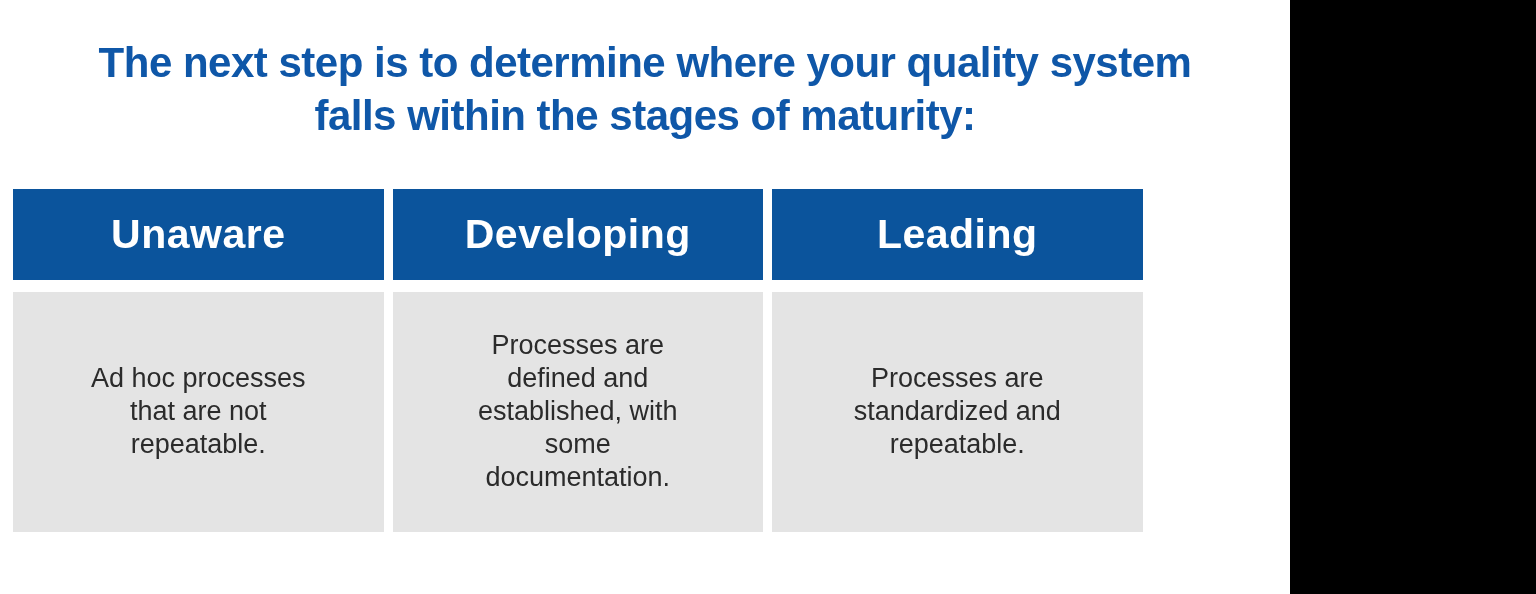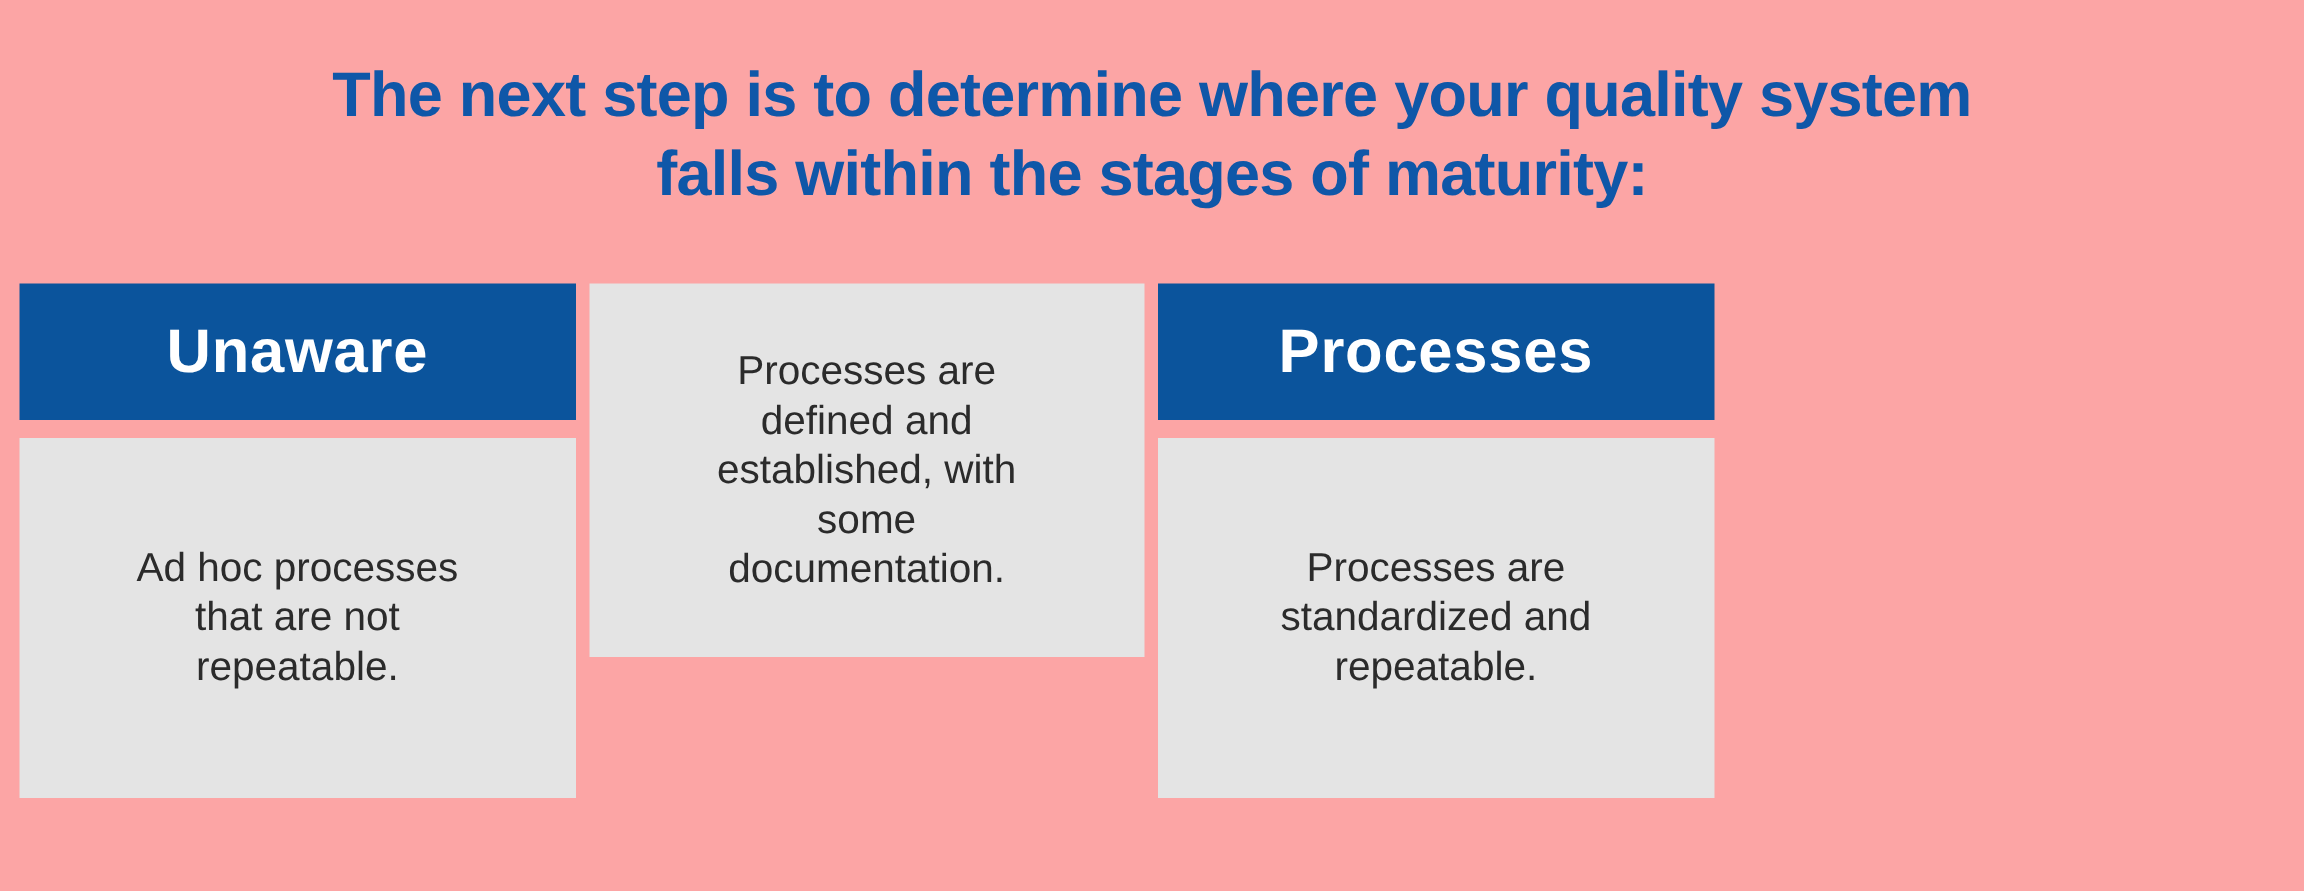--- a/index.html
+++ b/index.html
@@ -2,23 +2,23 @@
 <html><head>
 <meta charset="utf-8">
 <style>
   html, body {
     margin: 0;
     padding: 0;
     background: #000000;
   }
   .canvas {
     position: relative;
-    width: 1536px;
+    width: 1290px;
     height: 594px;
-    background: #fca5a5;
+    background: #ffffff;
     overflow: hidden;
     font-family: "Liberation Sans", sans-serif;
   }
   .title {
     position: absolute;
     top: 36px;
     left: 0;
     width: 100%;
     text-align: center;
     color: #0F57A8;
@@ -83,31 +83,32 @@
     <div class="stage-card">
       <div class="stage-header">Unaware</div>
       <div class="stage-body">
         <div class="stage-desc">Ad hoc processes
 that are not
 repeatable.</div>
       </div>
     </div>
 
     <div class="stage-card">
+      <div class="stage-header">Developing</div>
       <div class="stage-body">
         <div class="stage-desc">Processes are
 defined and
 established, with
 some
 documentation.</div>
       </div>
     </div>
 
     <div class="stage-card">
-      <div class="stage-header">Processes</div>
+      <div class="stage-header">Leading</div>
       <div class="stage-body">
         <div class="stage-desc">Processes are
 standardized and
 repeatable.</div>
       </div>
     </div>
 
 
     <div class="stage-card">
     </div>

